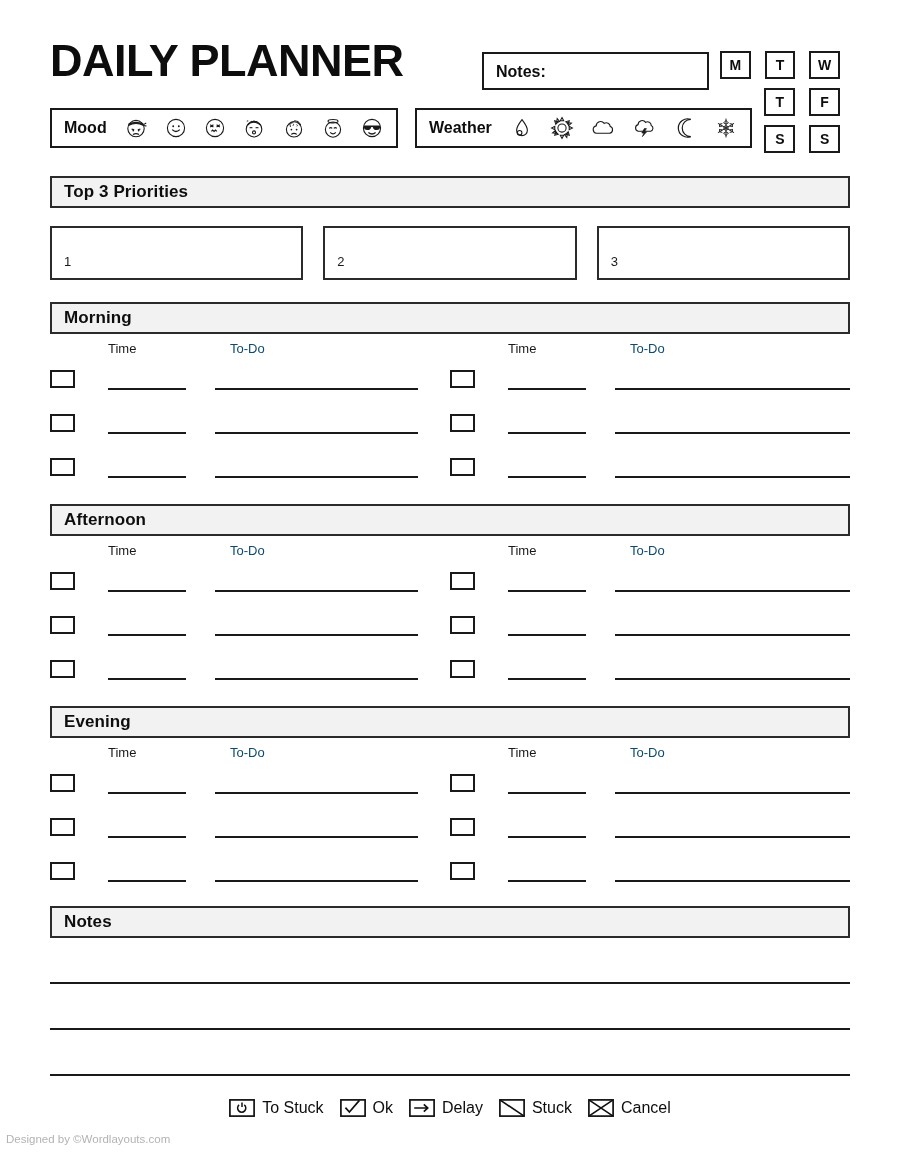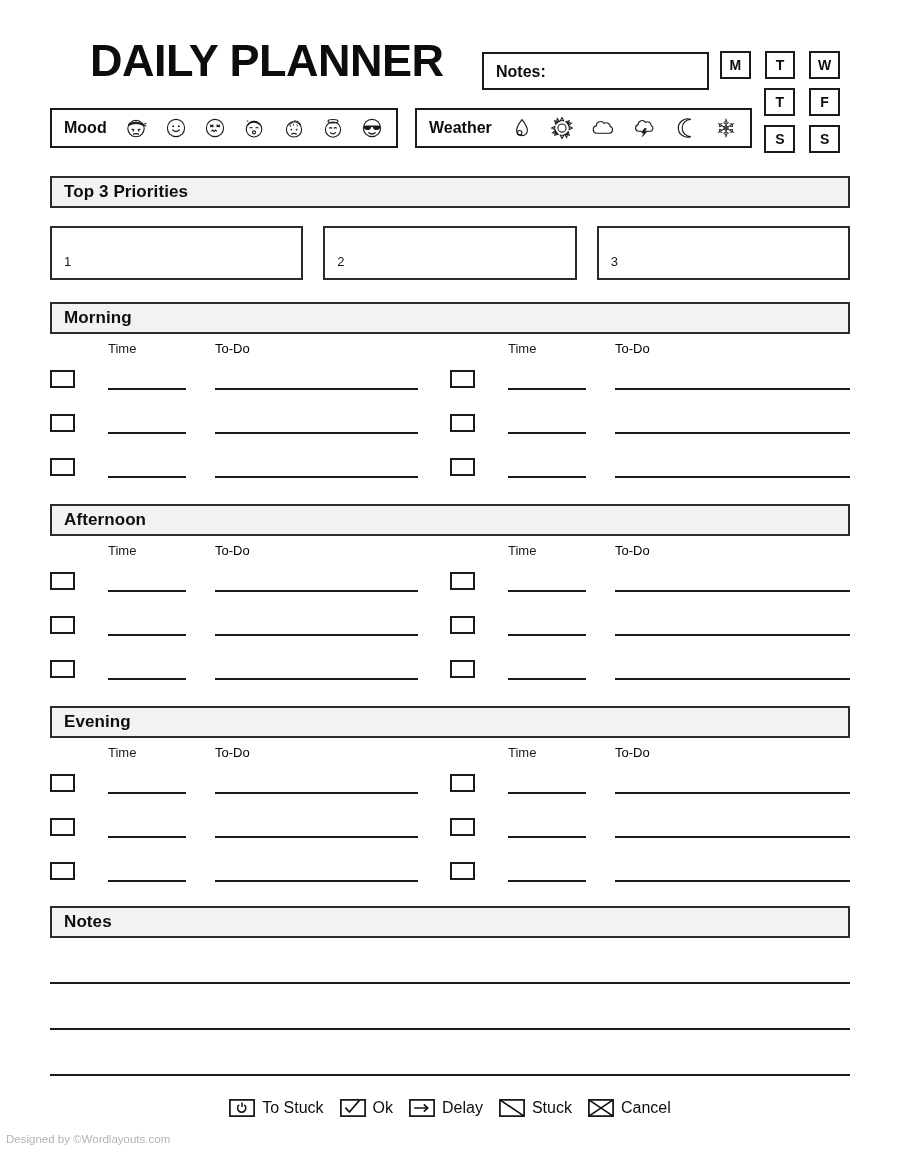--- a/index.html
+++ b/index.html
@@ -31,21 +31,20 @@
   .title {
     position: absolute;
     left: 0;
     top: 38px;
     font-size: 45px;
     font-weight: 800;
     letter-spacing: -0.5px;
     line-height: 1;
     color: #0d0d0d;
     white-space: nowrap;
-    margin-left: 40px;
   }
   .date-box {
     position: absolute;
     left: 432px;
     top: 52px;
     width: 227px;
     height: 38px;
     border: 2.5px solid #1a1a1a;
     box-sizing: border-box;
     background: #fff;
@@ -178,24 +177,24 @@
   }
   .head-time {
     position: absolute;
     left: 58px;
     top: 3px;
     font-size: 13px;
     color: #1a1a1a;
   }
   .head-todo {
     position: absolute;
-    left: 165px;
+    left: 180px;
     top: 3px;
     font-size: 13px;
-    color: #000000;
+    color: #0c4a6e;
   }
   .todo-line-row {
     position: relative;
     height: 44px;
   }
   .chk {
     position: absolute;
     left: 0;
     top: 8px;
     width: 25px;

